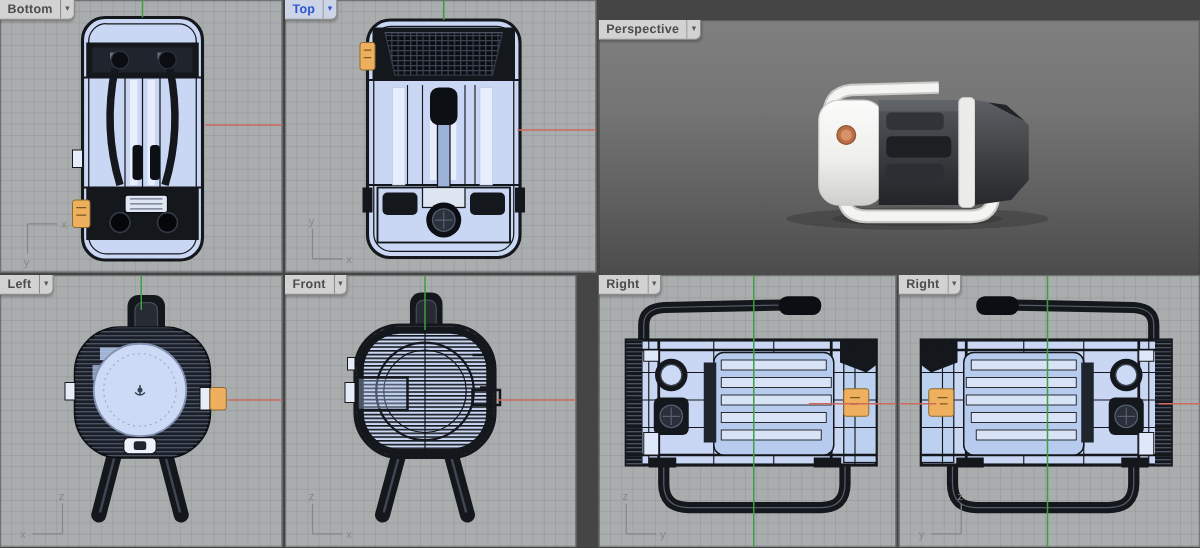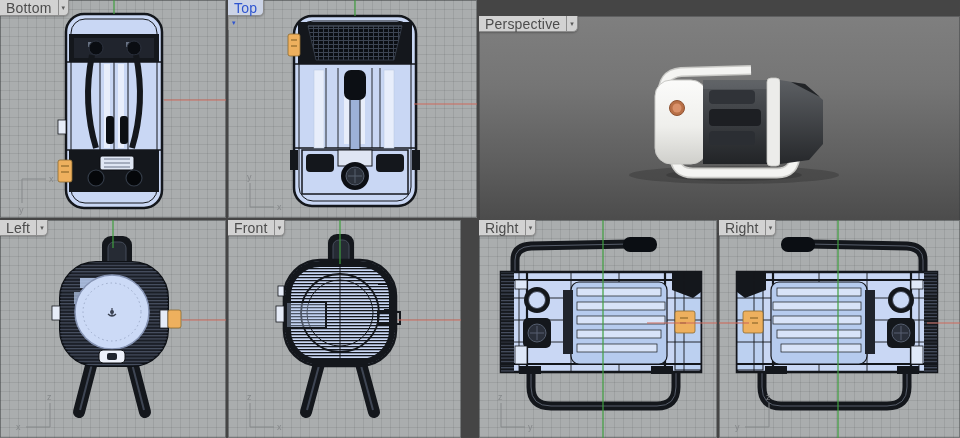--- a/index.html
+++ b/index.html
@@ -11,25 +11,25 @@
                      linear-gradient(90deg,rgba(0,0,0,.075) 1px,transparent 1px);
     background-size:9px 9px;
     box-shadow:inset 0 0 0 1px rgba(55,58,60,.45);}
   .viewport.persp{background-image:none;
     background:linear-gradient(180deg,#7f7f7f 0%,#757575 32%,#5e5e5e 68%,#474747 100%);}
   .model{position:absolute;left:0;top:0;display:block;}
   .vtab{position:absolute;left:0;top:0;display:flex;align-items:stretch;z-index:5;
     background:var(--tab-bg,#d2d2d2);border:1px solid var(--tab-border,#8d8d8d);
     border-top:none;border-left:none;border-radius:0 0 5px 0;height:15px;
     box-shadow:0 1px 2px rgba(0,0,0,.25);cursor:pointer;}
-  .vtab-label{font-size:14px;font-weight:normal;color:var(--tab-text,#4c4c4c);
+  .vtab-label{font-size:10px;font-weight:bold;color:var(--tab-text,#4c4c4c);
     padding:1px 6px 0 6px;line-height:14px;letter-spacing:.2px;text-align:right;}
   .vtab-chev{font-size:7px;color:#5a5a5a;border-left:1px solid var(--tab-border,#8d8d8d);
     padding:0 3px;line-height:15px;border-radius:0 0 5px 0;}
-  .vtab.active{background:var(--active-tab-bg,#ccd4e6);flex-direction:column;}
+  .vtab.active{background:var(--active-tab-bg,#ccd4e6);}
   .vtab.active .vtab-label{color:var(--active-tab-text,#2f55cf);}
   .vtab.active .vtab-chev{color:var(--active-tab-text,#2f55cf);}
   .gizmo{position:absolute;left:12px;bottom:3px;z-index:4;}
   .gz{stroke:var(--gizmo,#85888a);stroke-width:1;fill:none;}
   .gzt{fill:var(--gizmo,#7f8284);font-size:9px;font-family:"Liberation Sans",sans-serif;}
   .axis-red{stroke:var(--axis-red,#cd6a5c);stroke-width:1.1;}
   .axis-green{stroke:var(--axis-green,#3f9e3f);stroke-width:1.2;}
   .acc-orange{fill:var(--accent-orange,#eeb05e);stroke:#8a6a30;stroke-width:.8;}
 </style>
 </head>

